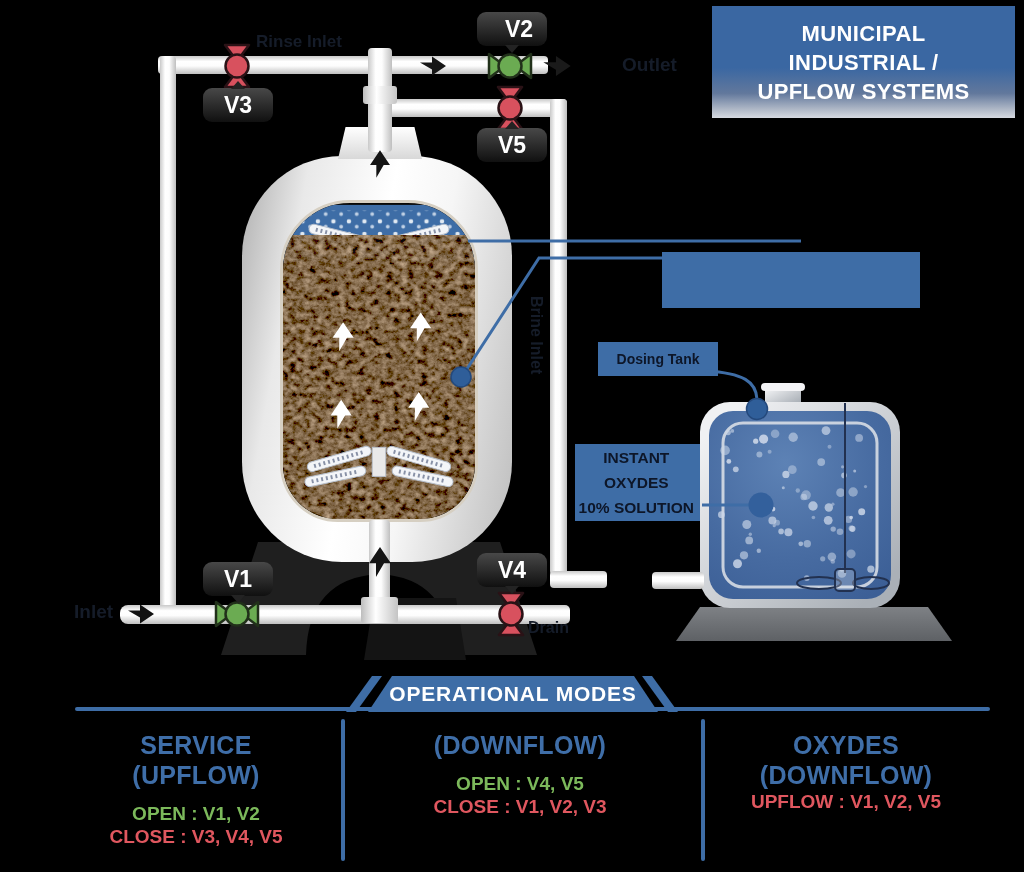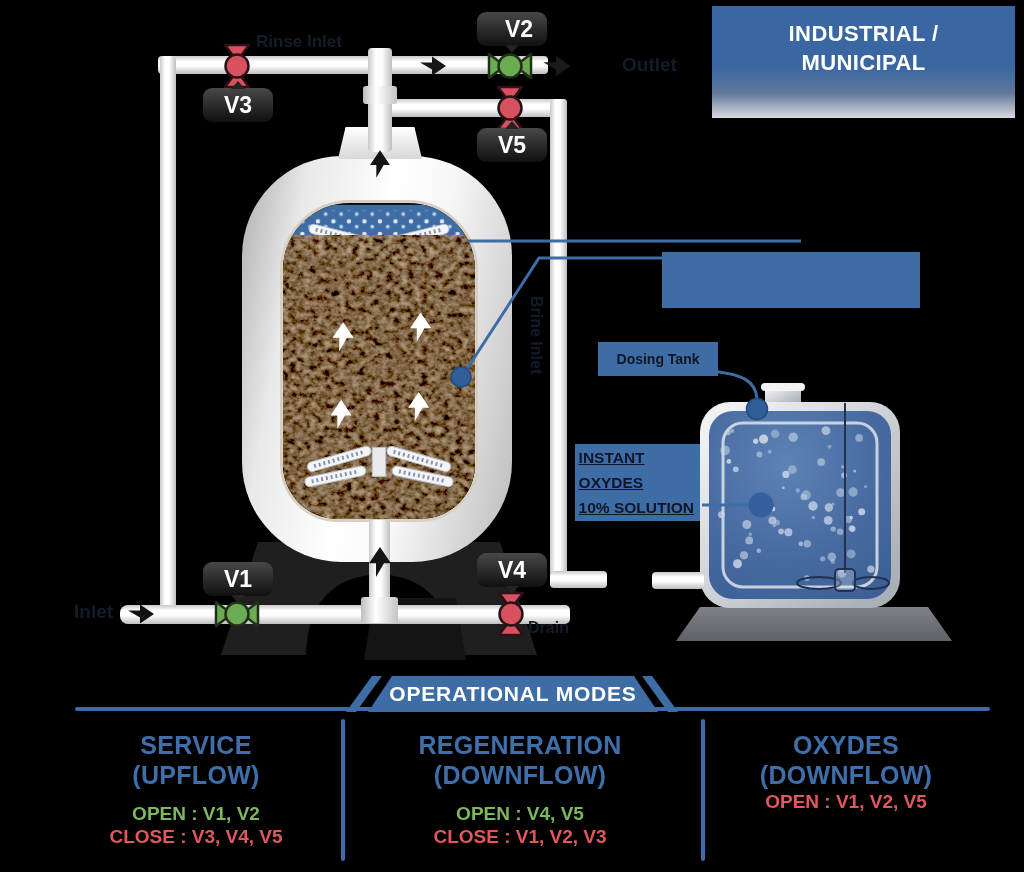--- a/index.html
+++ b/index.html
@@ -96,30 +96,31 @@
       <path d="M -21 -12 L -21 12 L -5 0 Z"></path>
       <path d="M 21 -12 L 21 12 L 5 0 Z"></path>
       <circle r="11.5"></circle>
     </g>
   </defs>
 </svg>
 
 <div id="stage">
 
   <div id="title-box" class="abs">
+    <div>MUNICIPAL</div>
     <div>INDUSTRIAL /</div>
-    <div>MUNICIPAL</div>
+    <div>UPFLOW SYSTEMS</div>
   </div>
 
   <div class="callout" style="left:662px;top:252px;width:258px;height:56px;"></div>
   <div class="callout" style="left:598px;top:342px;width:120px;height:34px;font-size:14px;align-items:center;">
     <span>Dosing Tank</span>
   </div>
   <div class="callout" style="left:575px;top:444px;width:127px;height:77px;font-size:15.5px;line-height:25px;
-       justify-content:flex-end;text-align:left;padding-right:8px;text-decoration:underline;">
+       justify-content:flex-end;text-align:center;padding-right:8px;">
     <div>
       <div>INSTANT</div>
       <div>OXYDES</div>
       <div>10% SOLUTION</div>
     </div>
   </div>
 
   <svg class="overlay" width="1024" height="872">
     <path d="M 258 542 L 500 542 L 537 655 L 452 655 Q 450 578 379 574 Q 308 578 306 655 L 221 655 Z" fill="#1f1f1f"></path>
     <path d="M 374 598 L 456 598 L 466 660 L 364 660 Z" fill="#141414"></path>
@@ -339,24 +340,23 @@
   <div class="mode-divider" style="left:341px;"></div>
   <div class="mode-divider" style="left:701px;"></div>
 
   <div class="mode-col" style="left:60px;width:272px;">
     <div class="mode-name">SERVICE</div>
     <div class="mode-flow">(UPFLOW)</div>
     <div class="mode-open">OPEN : V1, V2</div>
     <div class="mode-close">CLOSE : V3, V4, V5</div>
   </div>
   <div class="mode-col" style="left:352px;width:336px;">
-    <div class="mode-name">REGENERATION</div>
     <div class="mode-flow">(DOWNFLOW)</div>
     <div class="mode-open">OPEN : V4, V5</div>
     <div class="mode-close">CLOSE : V1, V2, V3</div>
   </div>
   <div class="mode-col" style="left:708px;width:276px;">
     <div class="mode-name">OXYDES</div>
     <div class="mode-flow">(DOWNFLOW)</div>
-    <div class="mode-close">OPEN : V1, V2, V5</div>
+    <div class="mode-close">UPFLOW : V1, V2, V5</div>
   </div>
 
 </div>
 
 </body></html>

